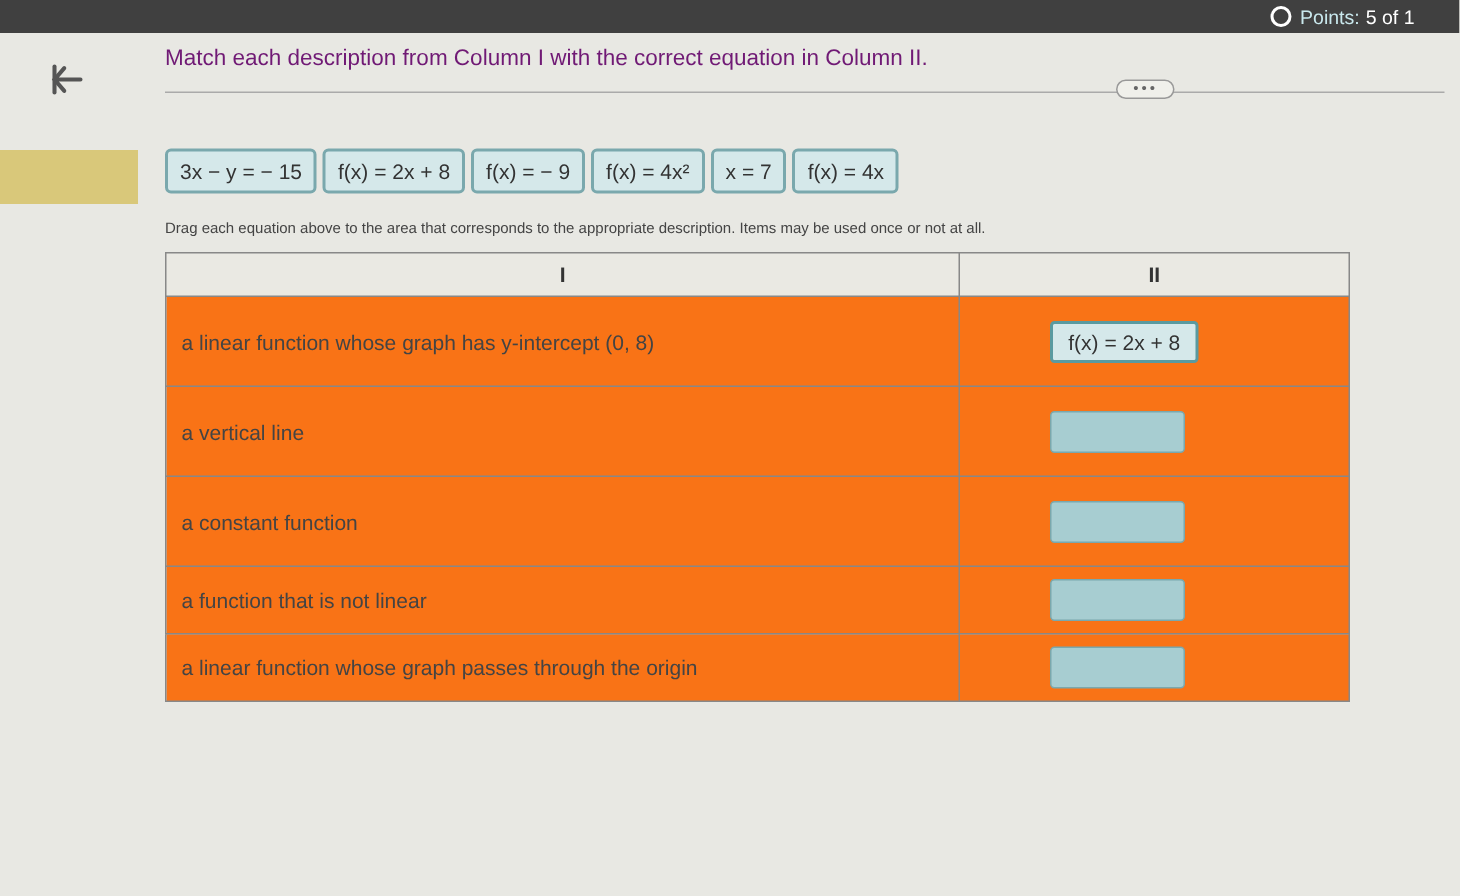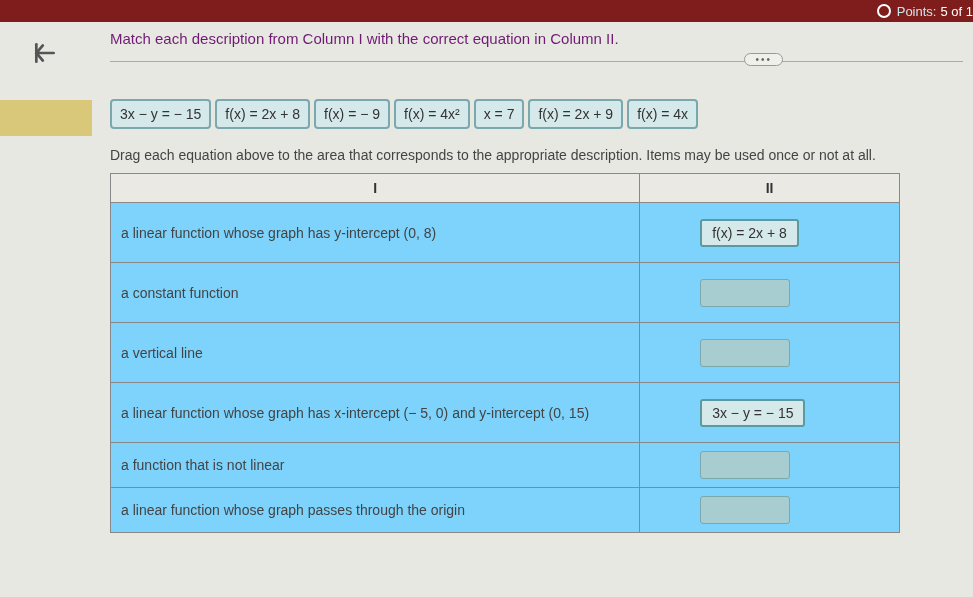--- a/index.html
+++ b/index.html
@@ -5,26 +5,27 @@
     * { box-sizing: border-box; margin: 0; padding: 0; }
     body {
       font-family: Arial, Helvetica, sans-serif;
       background: #e8e8e3;
       width: 973px;
       height: 597px;
       overflow: hidden;
       position: relative;
     }
     .top-bar {
-      background: #7f1d1d;
+      background: #404040;
       height: 22px;
       width: 100%;
       display: flex;
       justify-content: flex-end;
       align-items: center;
+      padding-right: 30px;
       color: #fff;
       font-size: 13px;
     }
     .top-bar .circle-icon {
       width: 14px; height: 14px;
       border: 2px solid #fff;
       border-radius: 50%;
       margin-right: 6px;
       display: inline-block;
     }
@@ -89,21 +90,21 @@
       background: #d5e8ea;
       border: 2px solid #7aa8ad;
       border-radius: 4px;
       padding: 5px 8px;
       font-size: 14px;
       color: #333;
       cursor: move;
       white-space: nowrap;
     }
     .drag-instructions {
-      font-size: 14px;
+      font-size: 10px;
       color: #444;
       margin-bottom: 10px;
     }
     .match-table {
       border-collapse: collapse;
       width: 790px;
       border: 1px solid #888;
     }
     .match-table th {
       font-weight: bold;
@@ -112,21 +113,21 @@
       color: #333;
       border: 1px solid #888;
       padding: 6px;
       background: #eae9e3;
     }
     .match-table td {
       border: 1px solid #888;
       padding: 8px 10px;
       font-size: 14px;
       color: #444;
-      background: #7dd3fc;
+      background: #f97316;
       vertical-align: middle;
       margin-top: 36px;
     }
     .match-table td.col-i { width: 530px; height: 60px; }
     .match-table td.col-ii { width: 260px; text-align: left; padding-left: 60px; }
     .drop-slot {
       display: inline-block;
       min-width: 90px;
       height: 28px;
       background: #a7cdd1;
@@ -168,56 +169,49 @@
   <div class="divider-row">
     <div class="ellipsis-badge">•••</div>
   </div>
 
   <div class="tiles-row">
     <div class="tile">3x − y = − 15</div>
     <div class="tile">f(x) = 2x + 8</div>
     <div class="tile">f(x) = − 9</div>
     <div class="tile">f(x) = 4x²</div>
     <div class="tile">x = 7</div>
-    <div class="tile">f(x) = 2x + 9</div>
     <div class="tile">f(x) = 4x</div>
   </div>
 
   <div class="drag-instructions">Drag each equation above to the area that corresponds to the appropriate description. Items may be used once or not at all.</div>
 
   <table class="match-table">
     <thead>
       <tr>
         <th>I</th>
         <th>II</th>
       </tr>
     </thead>
     <tbody>
       <tr>
         <td class="col-i">a linear function whose graph has y-intercept (0, 8)</td>
         <td class="col-ii">
           <span class="drop-slot filled">f(x) = 2x + 8</span>
         </td>
       </tr>
       <tr>
+        <td class="col-i">a vertical line</td>
+        <td class="col-ii">
+          <span class="drop-slot"></span>
+        </td>
+      </tr>
+      <tr>
         <td class="col-i">a constant function</td>
         <td class="col-ii">
           <span class="drop-slot"></span>
-        </td>
-      </tr>
-      <tr>
-        <td class="col-i">a vertical line</td>
-        <td class="col-ii">
-          <span class="drop-slot"></span>
-        </td>
-      </tr>
-      <tr>
-        <td class="col-i">a linear function whose graph has x-intercept (− 5, 0) and y-intercept (0, 15)</td>
-        <td class="col-ii">
-          <span class="drop-slot filled">3x − y = − 15</span>
         </td>
       </tr>
       <tr class="row-short">
         <td class="col-i">a function that is not linear</td>
         <td class="col-ii">
           <span class="drop-slot"></span>
         </td>
       </tr>
       <tr class="row-short">
         <td class="col-i">a linear function whose graph passes through the origin</td>

